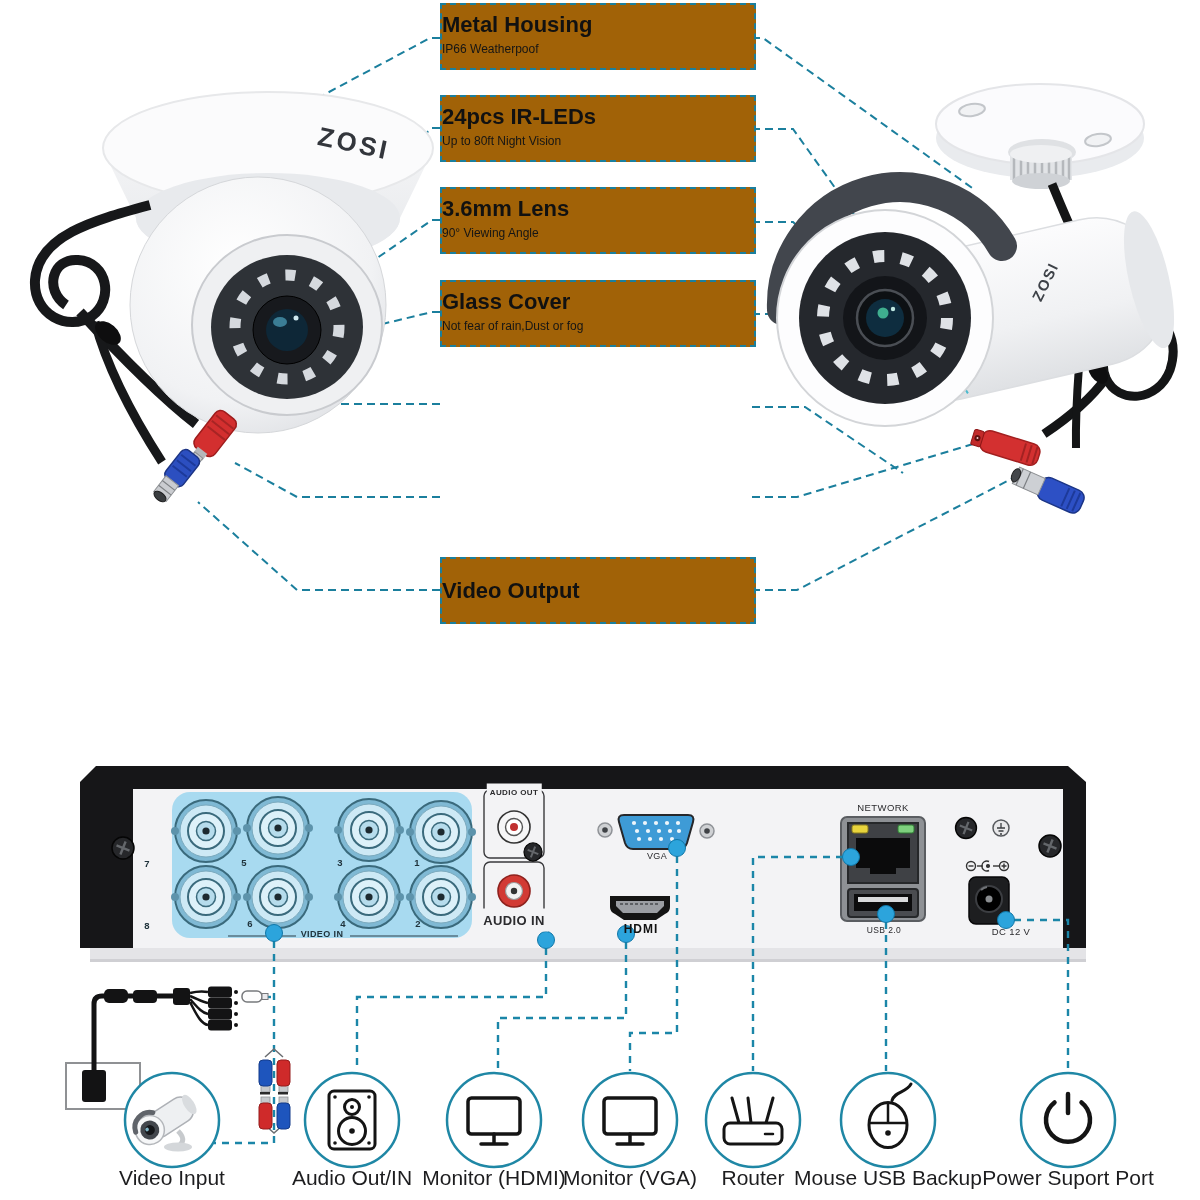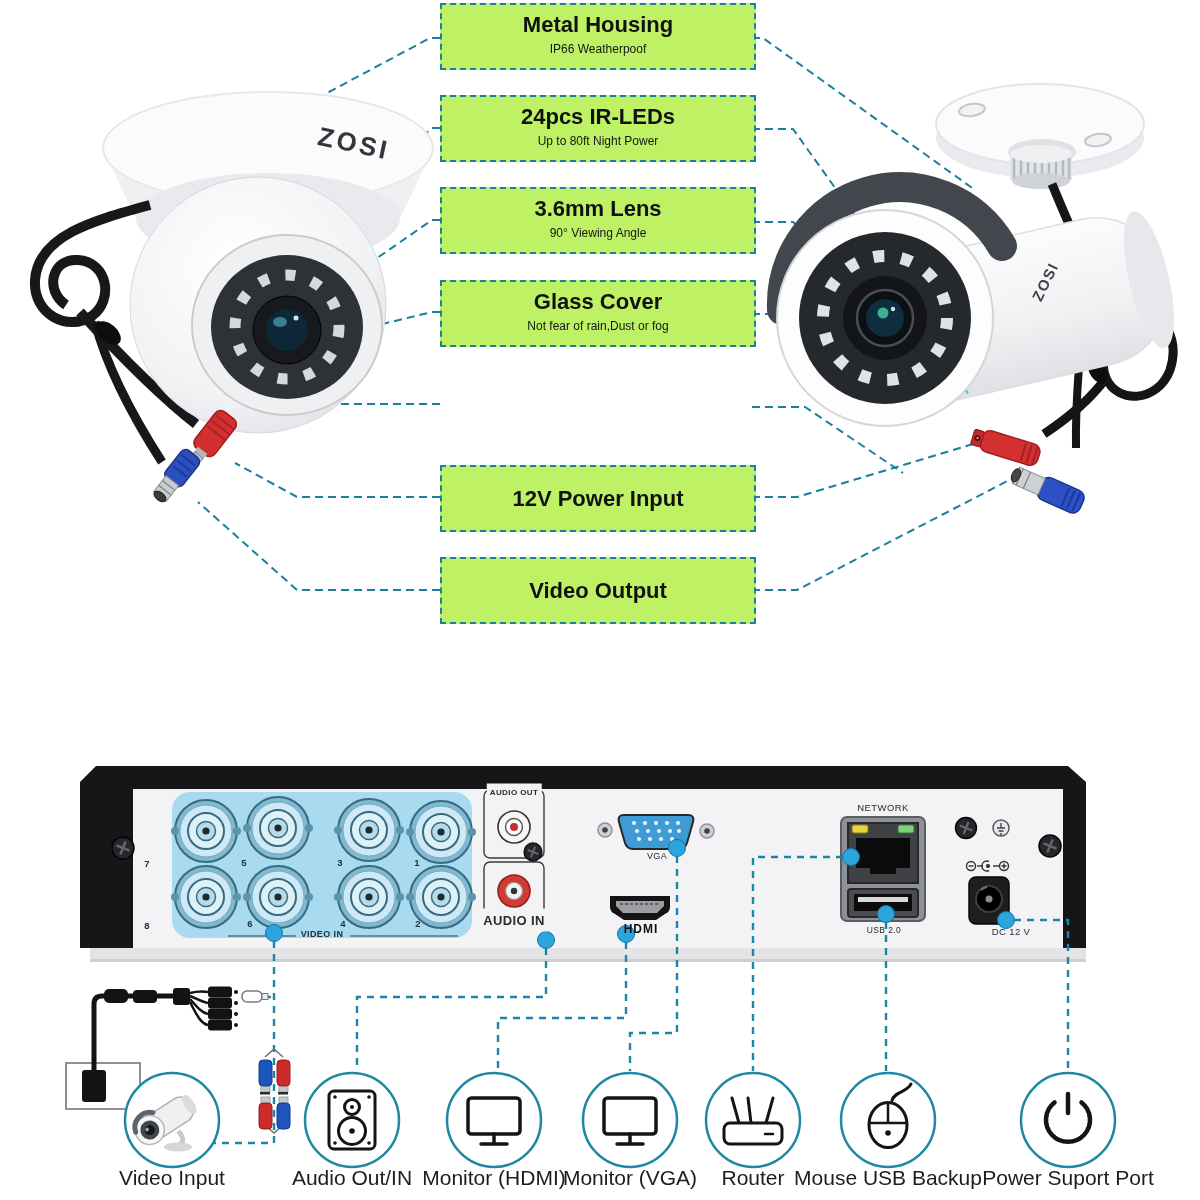--- a/index.html
+++ b/index.html
@@ -1,22 +1,22 @@
 <!DOCTYPE html>
 <html><head>
 <meta charset="utf-8">
 <style>
   html,body{margin:0;padding:0;background:#fff;}
   .stage{position:relative;width:1200px;height:1200px;background:#ffffff;overflow:hidden;
          font-family:"Liberation Sans", sans-serif;color:#111;}
   .stage svg{position:absolute;left:0;top:0;}
   
   .callout{position:absolute;left:440px;width:312px;height:63px;border:2px dashed #1b7f9d;
-           display:flex;flex-direction:column;align-items:center;justify-content:center;
-           background:#bef264;text-align:center;}
+           display:flex;flex-direction:column;align-items:flex-start;justify-content:center;
+           background:#a16207;text-align:center;}
   .callout-title{font-weight:bold;font-size:22px;line-height:26px;color:#111;}
   .callout-sub{font-size:12px;line-height:23px;color:#151515;}
   .callout-sub:empty{display:none;}
   
   .plabel{position:absolute;transform:translate(-50%,-50%);font-size:9px;color:#2b2b2e;
           white-space:nowrap;letter-spacing:.4px;}
   .plabel.bold{font-weight:bold;}
   .plabel.onface{background:#f3f3f5;padding:4px 3px;}
   .ch{position:absolute;transform:translate(-50%,-50%);font-size:9.5px;font-weight:bold;color:#20333c;}
   
@@ -377,33 +377,29 @@
     </g>
   </g>
 </svg>
 
 <div class="callout" style="top:3px;">
   <div class="callout-title">Metal Housing</div>
   <div class="callout-sub">IP66 Weatherpoof</div>
 </div>
 <div class="callout" style="top:95px;">
   <div class="callout-title">24pcs IR-LEDs</div>
-  <div class="callout-sub">Up to 80ft Night Power</div>
+  <div class="callout-sub">Up to 80ft Night Vision</div>
 </div>
 <div class="callout" style="top:187px;">
   <div class="callout-title">3.6mm Lens</div>
   <div class="callout-sub">90° Viewing Angle</div>
 </div>
 <div class="callout" style="top:280px;">
   <div class="callout-title">Glass Cover</div>
   <div class="callout-sub">Not fear of rain,Dust or fog</div>
-</div>
-<div class="callout" style="top:465px;">
-  <div class="callout-title">12V Power Input</div>
-
 </div>
 <div class="callout" style="top:557px;">
   <div class="callout-title">Video Output</div>
 
 </div>
 
 <span class="ch" style="left:147px;top:863px;">7</span>
 <span class="ch" style="left:244px;top:862px;">5</span>
 <span class="ch" style="left:340px;top:862px;">3</span>
 <span class="ch" style="left:417px;top:862px;">1</span>

